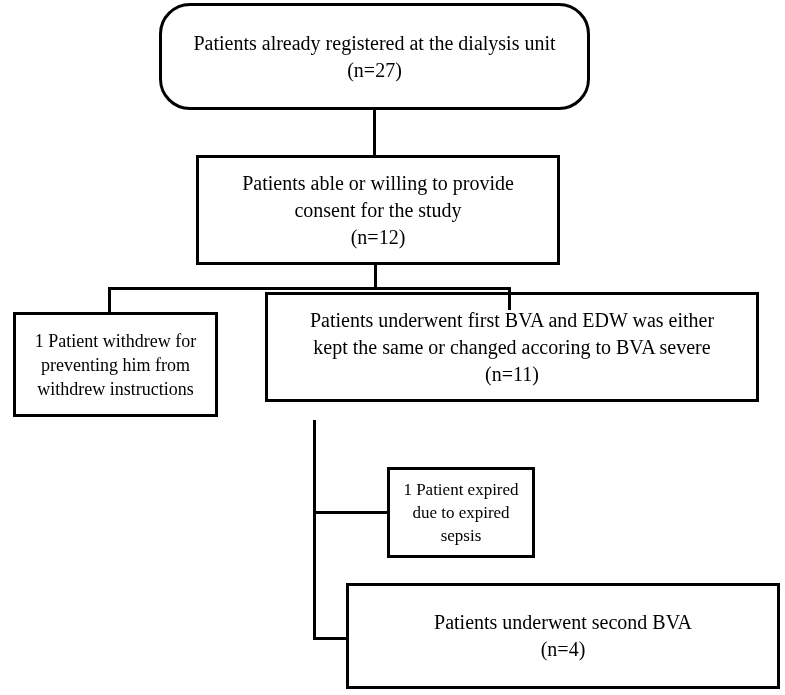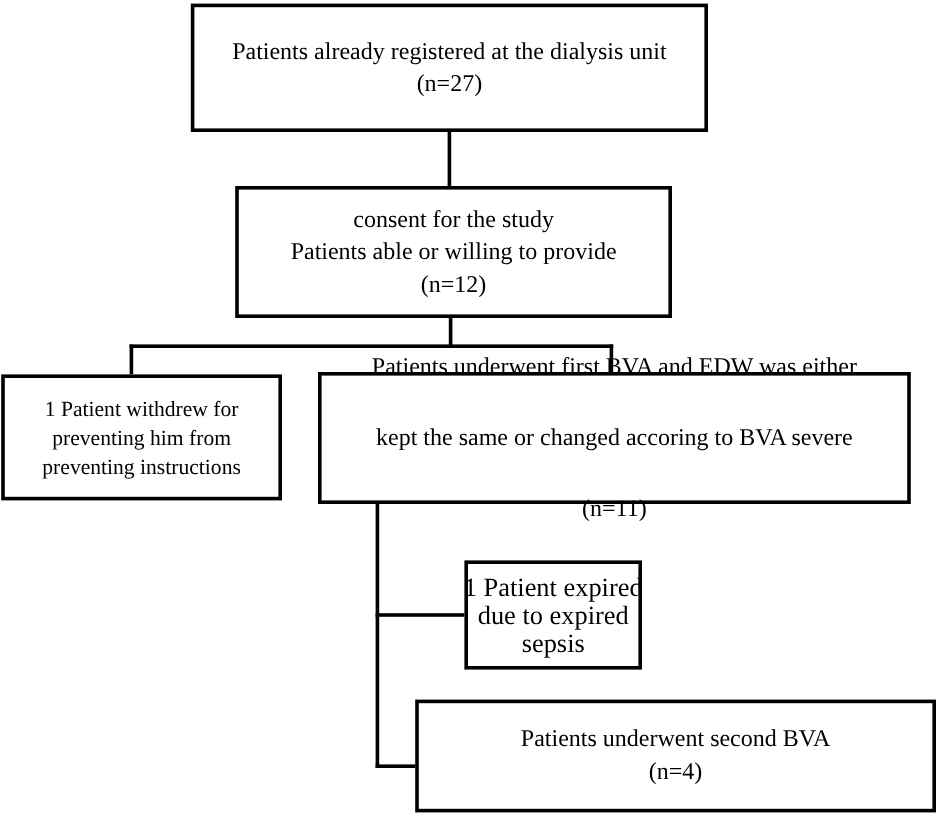--- a/index.html
+++ b/index.html
@@ -25,61 +25,61 @@
     flex-direction: column;
     align-items: center;
     justify-content: center;
     text-align: center;
   }
   .node .ln {
     white-space: nowrap;
   }
   .fs-lg { font-size: 20px; line-height: 27px; }
   .fs-md { font-size: 18px; line-height: 24px; }
-  .fs-sm { font-size: 22px; line-height: 23px; }
+  .fs-sm { font-size: 17px; line-height: 23px; }
   .edge {
     position: absolute;
     background: #000000;
   }
 </style>
 </head>
 <body>
 
 <div class="stage">
 
-  <div class="node fs-lg" style="left:159px; top:3px; width:431px; height:107px;">
+  <div class="node fs-lg" style="left:159px; top:3px; width:431px; height:107px;border-radius:31px;">
     <div class="ln">Patients already registered at the dialysis unit</div>
     <div class="ln">(n=27)</div>
   </div>
 
   <div class="node fs-lg" style="left:196px; top:155px; width:364px; height:110px;">
+    <div class="ln">Patients able or willing to provide</div>
     <div class="ln">consent for the study</div>
-    <div class="ln">Patients able or willing to provide</div>
     <div class="ln">(n=12)</div>
   </div>
 
-  <div class="node fs-md" style="left:1px; top:312px; width:234px; height:105px;">
+  <div class="node fs-md" style="left:13px; top:312px; width:205px; height:105px;">
     <div class="ln">1 Patient withdrew for</div>
     <div class="ln">preventing him from</div>
-    <div class="ln">preventing instructions</div>
+    <div class="ln">withdrew instructions</div>
   </div>
 
-  <div class="node fs-lg" style="left:265px; top:310px; width:494px; height:110px;gap:32px;">
+  <div class="node fs-lg" style="left:265px; top:292px; width:494px; height:110px;">
     <div class="ln">Patients underwent first BVA and EDW was either</div>
     <div class="ln">kept the same or changed accoring to BVA severe</div>
     <div class="ln">(n=11)</div>
   </div>
 
   <div class="node fs-sm" style="left:387px; top:467px; width:148px; height:91px;">
     <div class="ln">1 Patient expired</div>
     <div class="ln">due to expired</div>
     <div class="ln">sepsis</div>
   </div>
 
-  <div class="node fs-lg" style="left:346px; top:583px; width:434px; height:94px;align-items:center;">
+  <div class="node fs-lg" style="left:346px; top:583px; width:434px; height:106px;align-items:center;">
     <div class="ln">Patients underwent second BVA</div>
     <div class="ln">(n=4)</div>
   </div>
 
   <div class="edge" style="left:373px; top:110px; width:3px; height:45px;"></div>
 
   <div class="edge" style="left:374px; top:265px; width:3px; height:25px;"></div>
 
   <div class="edge" style="left:108px; top:287px; width:403px; height:3px;"></div>
 

